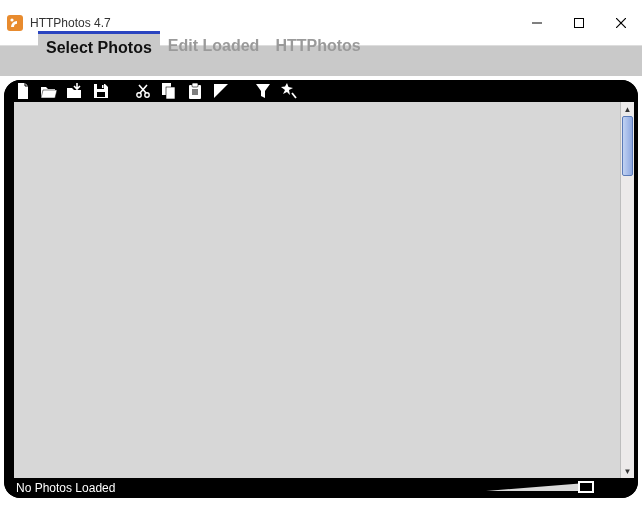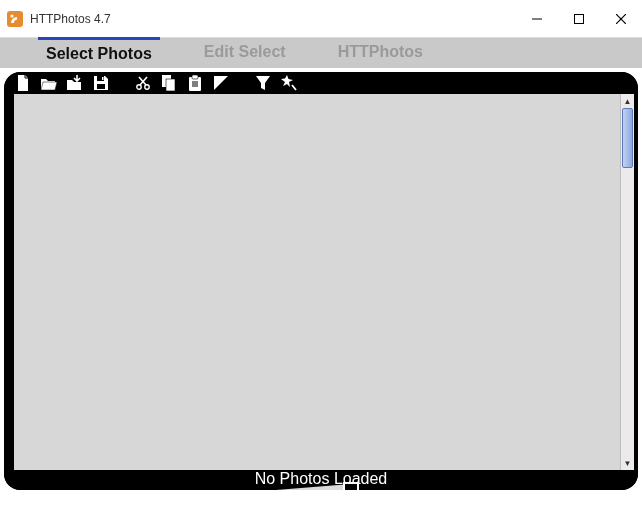--- a/index.html
+++ b/index.html
@@ -5,21 +5,21 @@
   * { box-sizing: border-box; margin: 0; padding: 0; }
   body {
     width: 642px;
     height: 512px;
     background: #fff;
     font-family: "Segoe UI", Tahoma, Arial, sans-serif;
     overflow: hidden;
   }
   
   .titlebar {
-    height: 38px;
+    height: 46px;
     background: #fff;
     display: flex;
     align-items: center;
     padding-left: 6px;
     font-size: 12px;
     color: #333;
     border-bottom: 1px solid #ddd;
   }
   .titlebar .app-icon {
     width: 18px; height: 18px;
@@ -32,22 +32,21 @@
     display: flex; align-items: center; justify-content: center;
     color: #000;
   }
 
   
   .tabbar {
     height: 30px;
     background: #c9c9c9;
     display: flex;
     align-items: end;
-    padding: 0 0 1px 38px;
-    gap: 36px;
+    padding: 0 0 15px 38px;
   }
   .tab {
     font-weight: 700;
     font-size: 16px;
     color: #9a9a9a;
     height: 30px;
     display: flex;
     align-items: center;
     padding: 0 8px;
     white-space: nowrap;
@@ -128,23 +127,22 @@
   }
 
   
   .status {
     height: 20px;
     background: #000;
     color: #fff;
     display: flex;
     align-items: center;
     padding: 0 12px;
-    font-size: 16px;
+    font-size: 12px;
     border-radius: 0 0 16px 16px;
-    flex-direction: column;
   }
   .status .spacer { flex: 1; }
   .slider-track {
     width: 100px;
     height: 2px;
     background: transparent;
     position: relative;
     margin-right: 40px;
   }
   .slider-track::before {
@@ -193,21 +191,21 @@
   <div class="winbtn close">
     <svg width="10" height="10">
         <line x1="0" y1="0" x2="10" y2="10" stroke="#000" stroke-width="1.2"></line>
         <line x1="10" y1="0" x2="0" y2="10" stroke="#000" stroke-width="1.2"></line>
       </svg>
   </div>
 </div>
 
 <div class="tabbar">
   <div class="tab active">Select Photos</div>
-  <div class="tab">Edit Select</div>
+  <div class="tab">Edit Loaded</div>
   <div class="tab">HTTPhotos</div>
 </div>
 
 <div class="content-wrap">
   <div class="content-frame">
 
     <div class="toolbar">
       <div class="tbtn" title="new">
         <svg width="14" height="16" viewBox="0 0 14 16">
             <path d="M2 0h7l3 3v13H2z" fill="#fff"></path>

